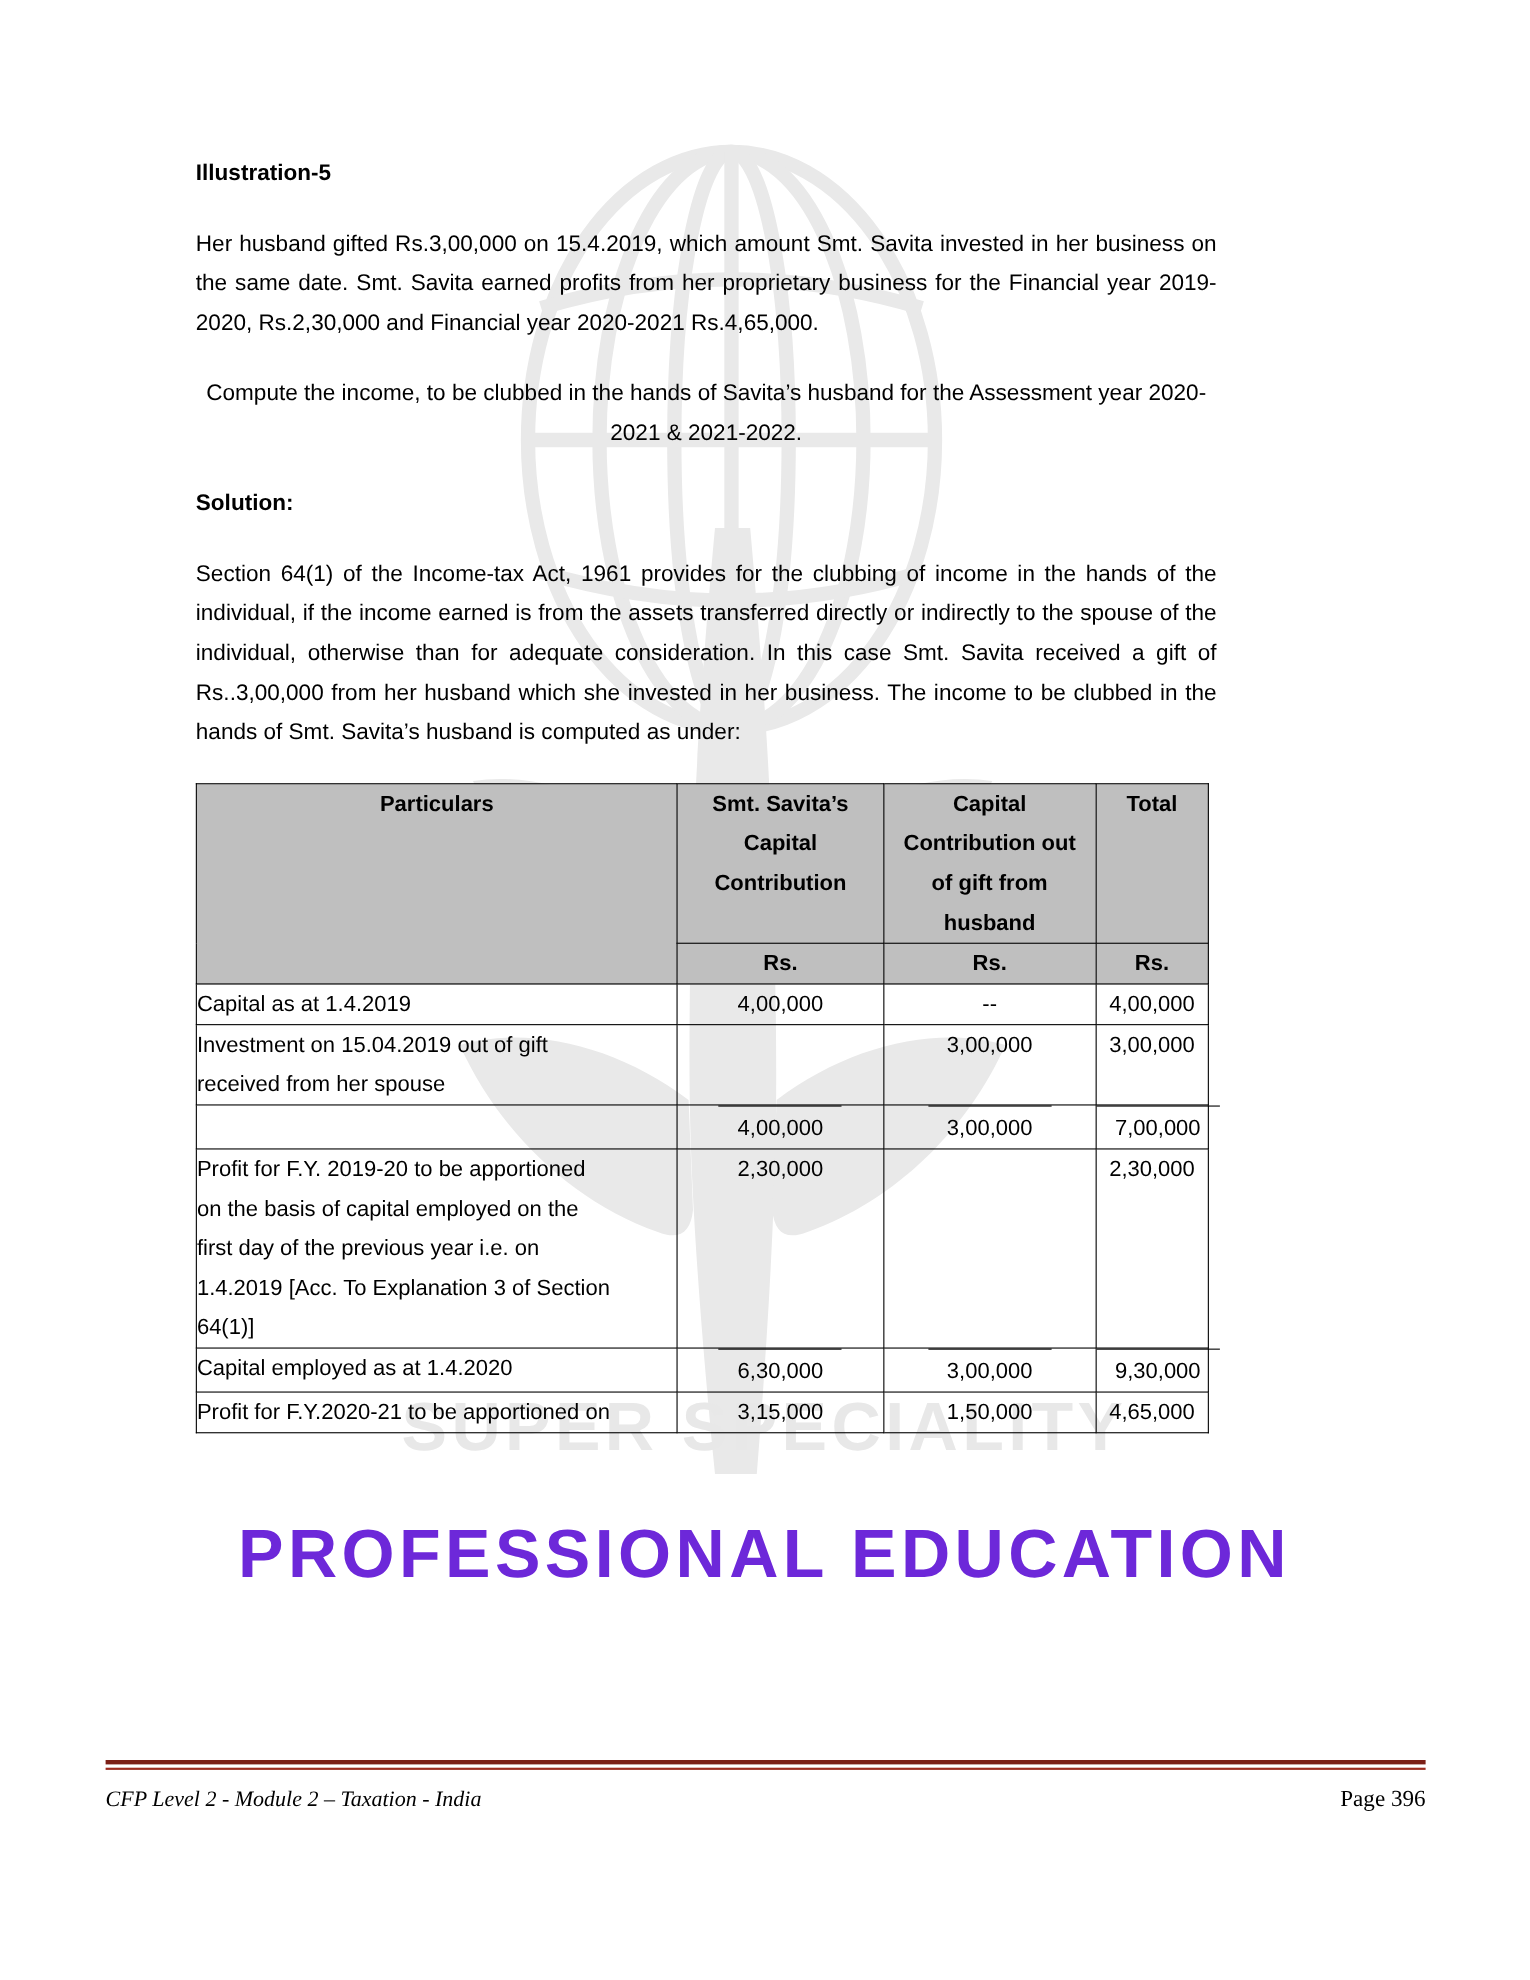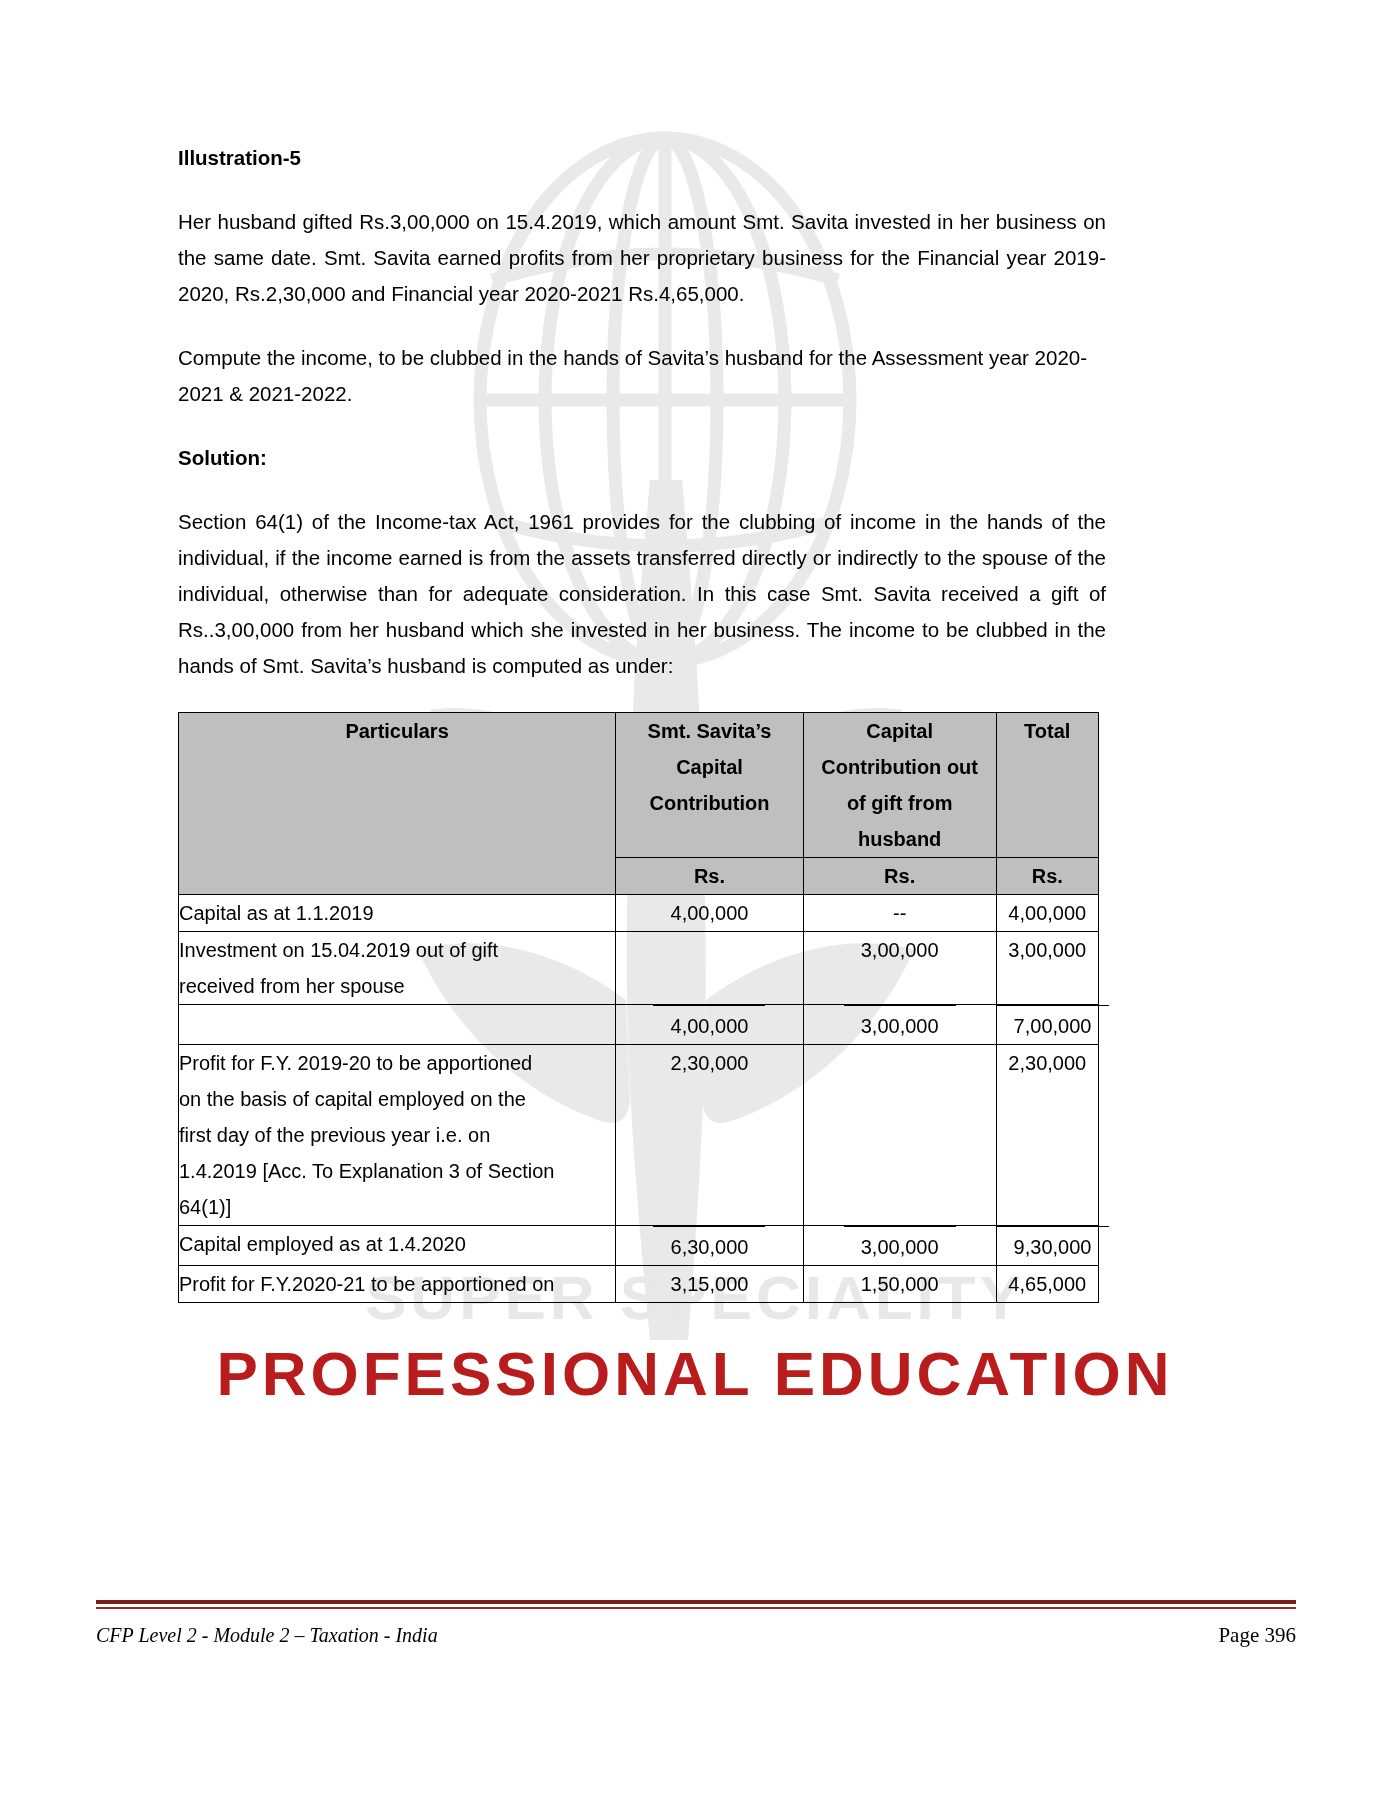--- a/index.html
+++ b/index.html
@@ -62,21 +62,21 @@
     top: 140px;
     width: 928px;
   }
   p.para {
     margin: 0 0 28px 0;
     font-size: 20.5px;
     line-height: 36px;
     text-align: justify;
     text-justify: inter-word;
   }
-  p.para.nojust { text-align: left; }
+  p.para.nojust { text-align: center; }
   p.heading {
     margin: 0 0 28px 0;
     font-size: 20.5px;
     line-height: 36px;
     font-weight: bold;
     text-align: left;
   }
 
   
   table.calc {
@@ -178,21 +178,21 @@
   <svg class="wm-leaf" viewBox="0 0 530 900" xmlns="http://www.w3.org/2000/svg">
     <g fill="#e9e9e9">
       <path d="M250 0 C250 0 236 150 232 250 C228 350 225 470 228 560 C231 650 240 760 250 860 L288 860 C296 760 303 650 305 560 C307 470 304 350 300 250 C296 150 282 0 282 0 Z"></path>
       <path d="M232 300 C170 250 92 220 30 230 C60 300 120 370 200 400 C220 408 232 402 234 382 Z"></path>
       <path d="M300 300 C362 250 440 220 502 230 C472 300 412 370 332 400 C312 408 300 402 298 382 Z"></path>
       <path d="M226 520 C160 470 80 452 18 470 C52 546 118 612 198 640 C218 648 228 640 230 620 Z"></path>
       <path d="M306 520 C372 470 452 452 514 470 C480 546 414 612 334 640 C314 648 304 640 302 620 Z"></path>
     </g>
   </svg>
   <div class="wm-text wm-text-1" style="color: rgb(232, 232, 232);">SUPER SPECIALITY</div>
-  <div class="wm-text wm-text-2" style="color: #b91c1c;">PROFESSIONAL EDUCATION</div>
+  <div class="wm-text wm-text-2" style="color: #6d28d9; margin-top: 40px;">PROFESSIONAL EDUCATION</div>
 </div>
 
 <div id="page">
   <div class="content">
 
     <p class="heading">Illustration-5</p>
 
 
     <p class="para">Her husband gifted Rs.3,00,000 on 15.4.2019, which amount Smt. Savita invested in her business on the same date. Smt. Savita earned profits from her proprietary business for the Financial year 2019-2020, Rs.2,30,000 and Financial year 2020-2021 Rs.4,65,000.</p>
 
@@ -223,21 +223,21 @@
         </tr>
         <tr>
           <th class="sub">Rs.</th>
           <th class="sub">Rs.</th>
           <th class="sub">Rs.</th>
         </tr>
       </thead>
       <tbody id="table-body">
           <tr>
             <td class="cell-particulars">
-              <span class="rline">Capital as at 1.1.2019</span>
+              <span class="rline">Capital as at 1.4.2019</span>
             </td>
             <td class="cell-num">
               <span class="rline">4,00,000</span>
             </td>
             <td class="cell-num">
               <span class="rline">--</span>
             </td>
             <td class="cell-num">
               <span class="rline">4,00,000</span>
             </td>

